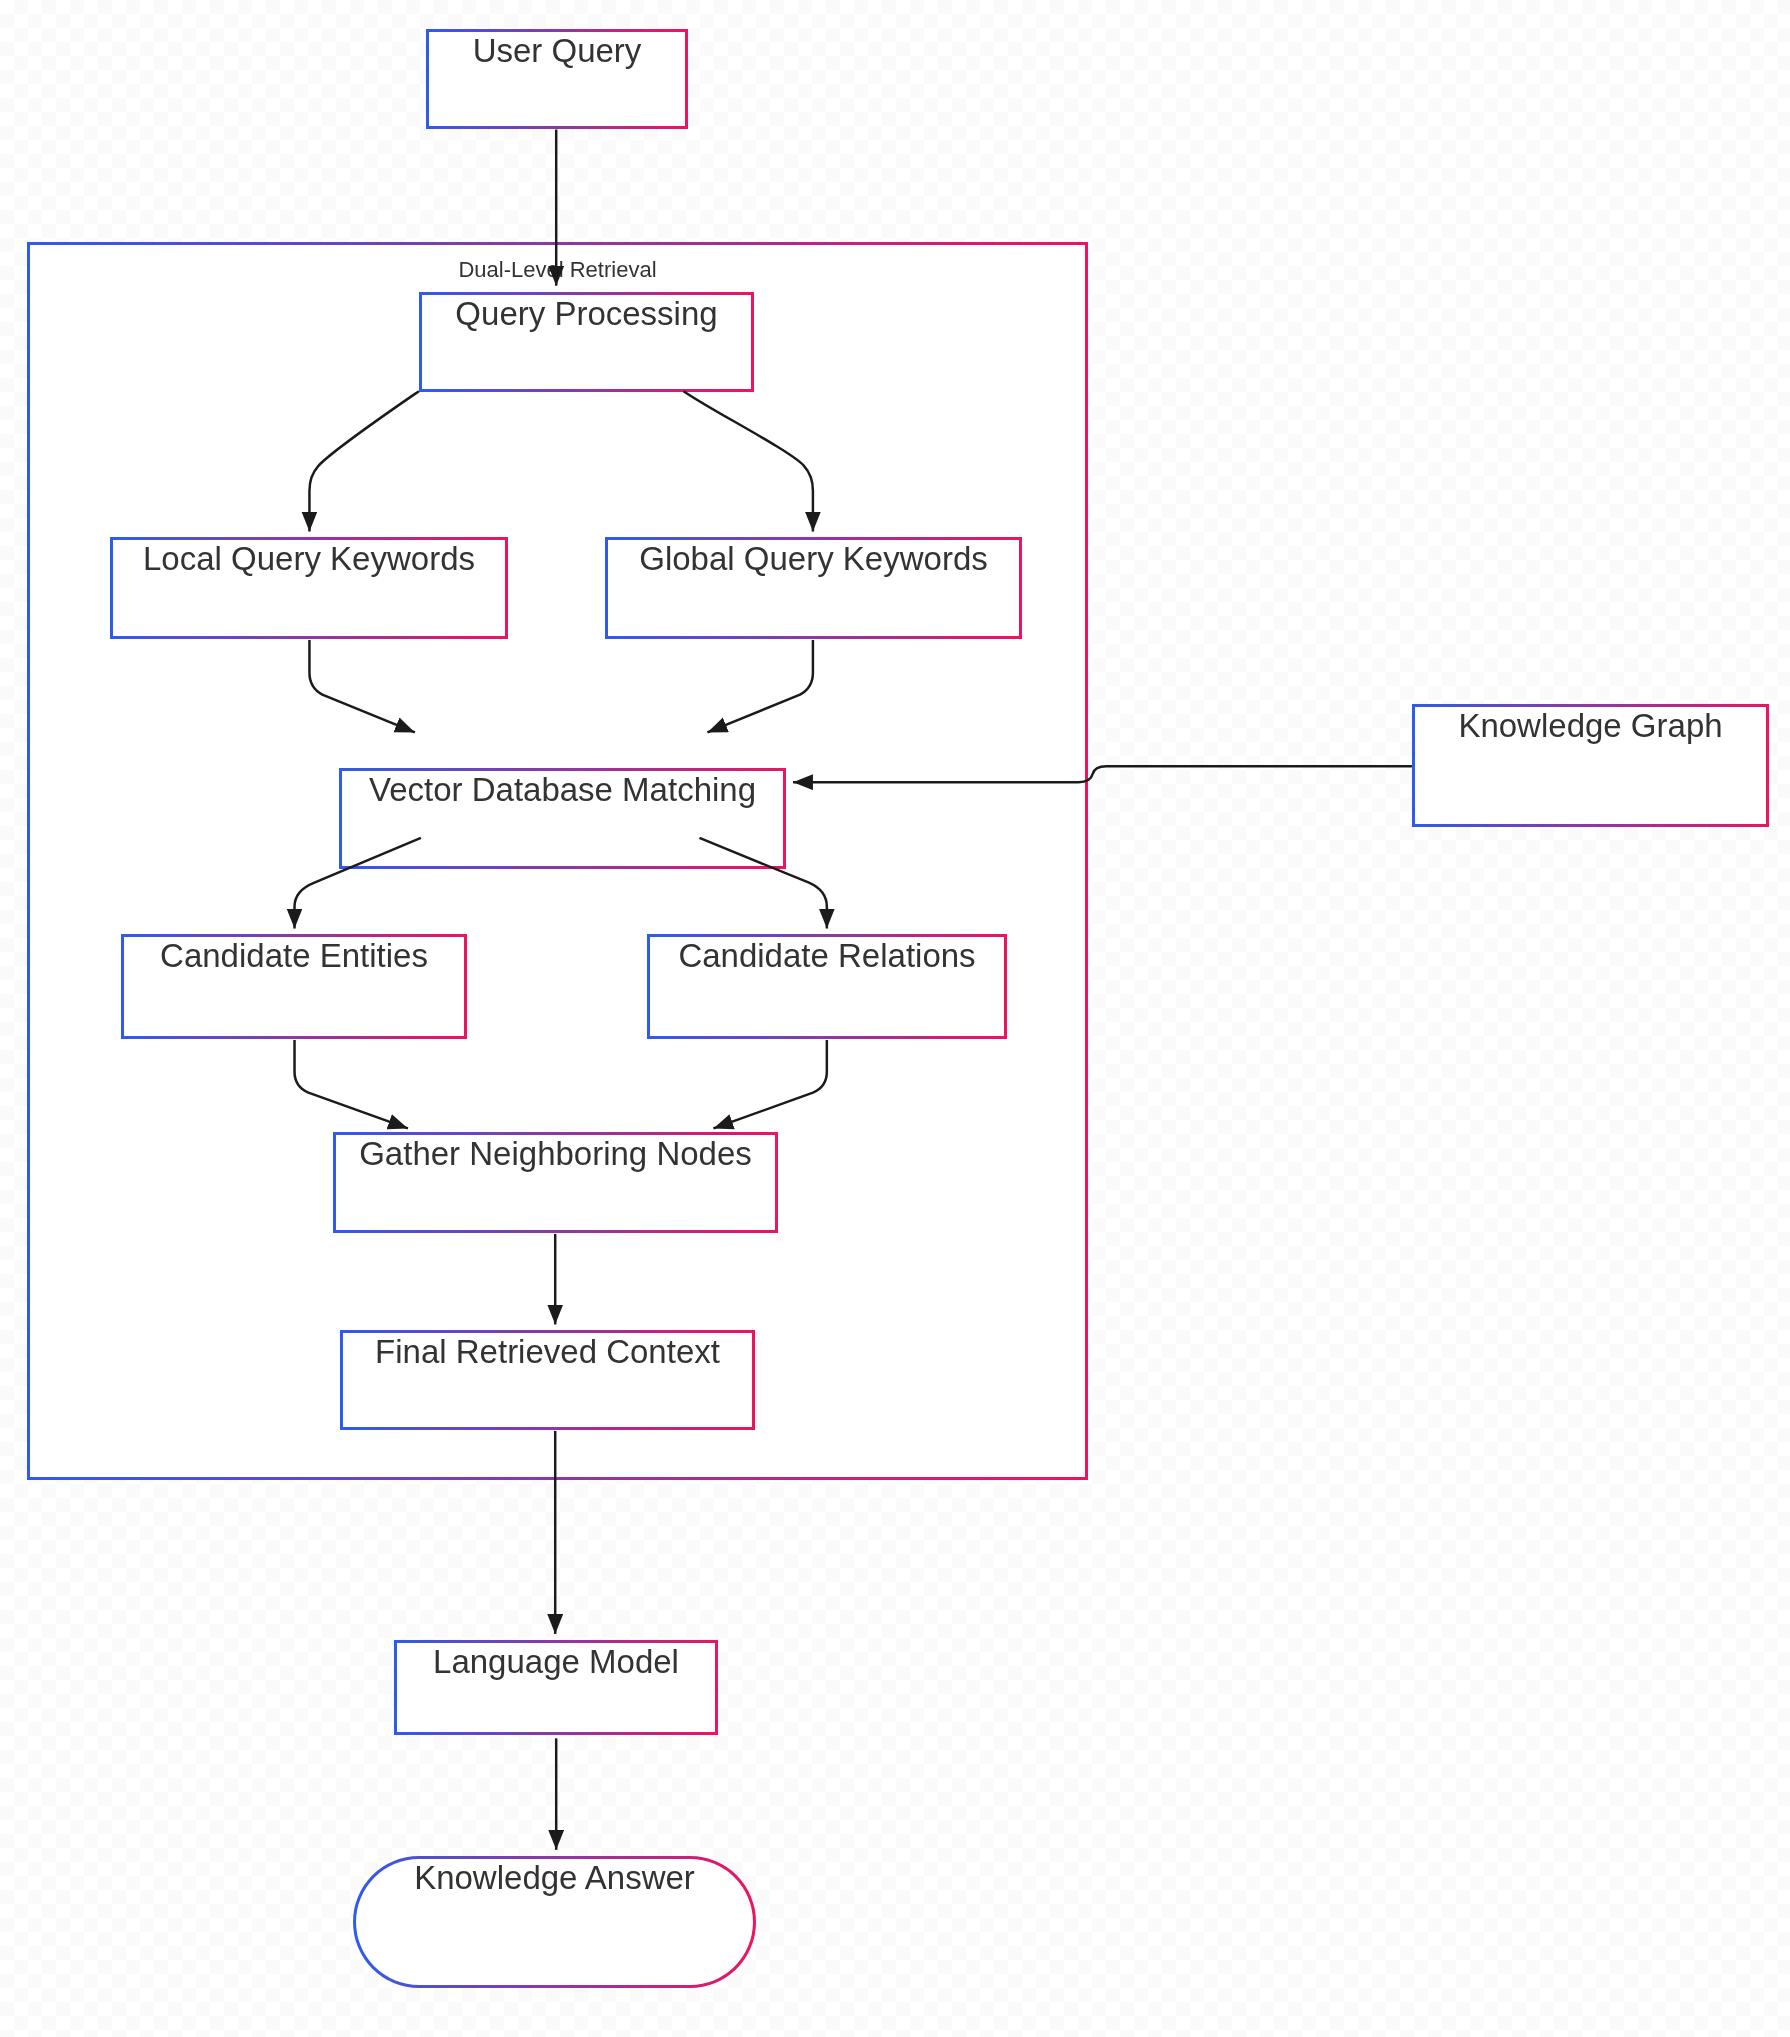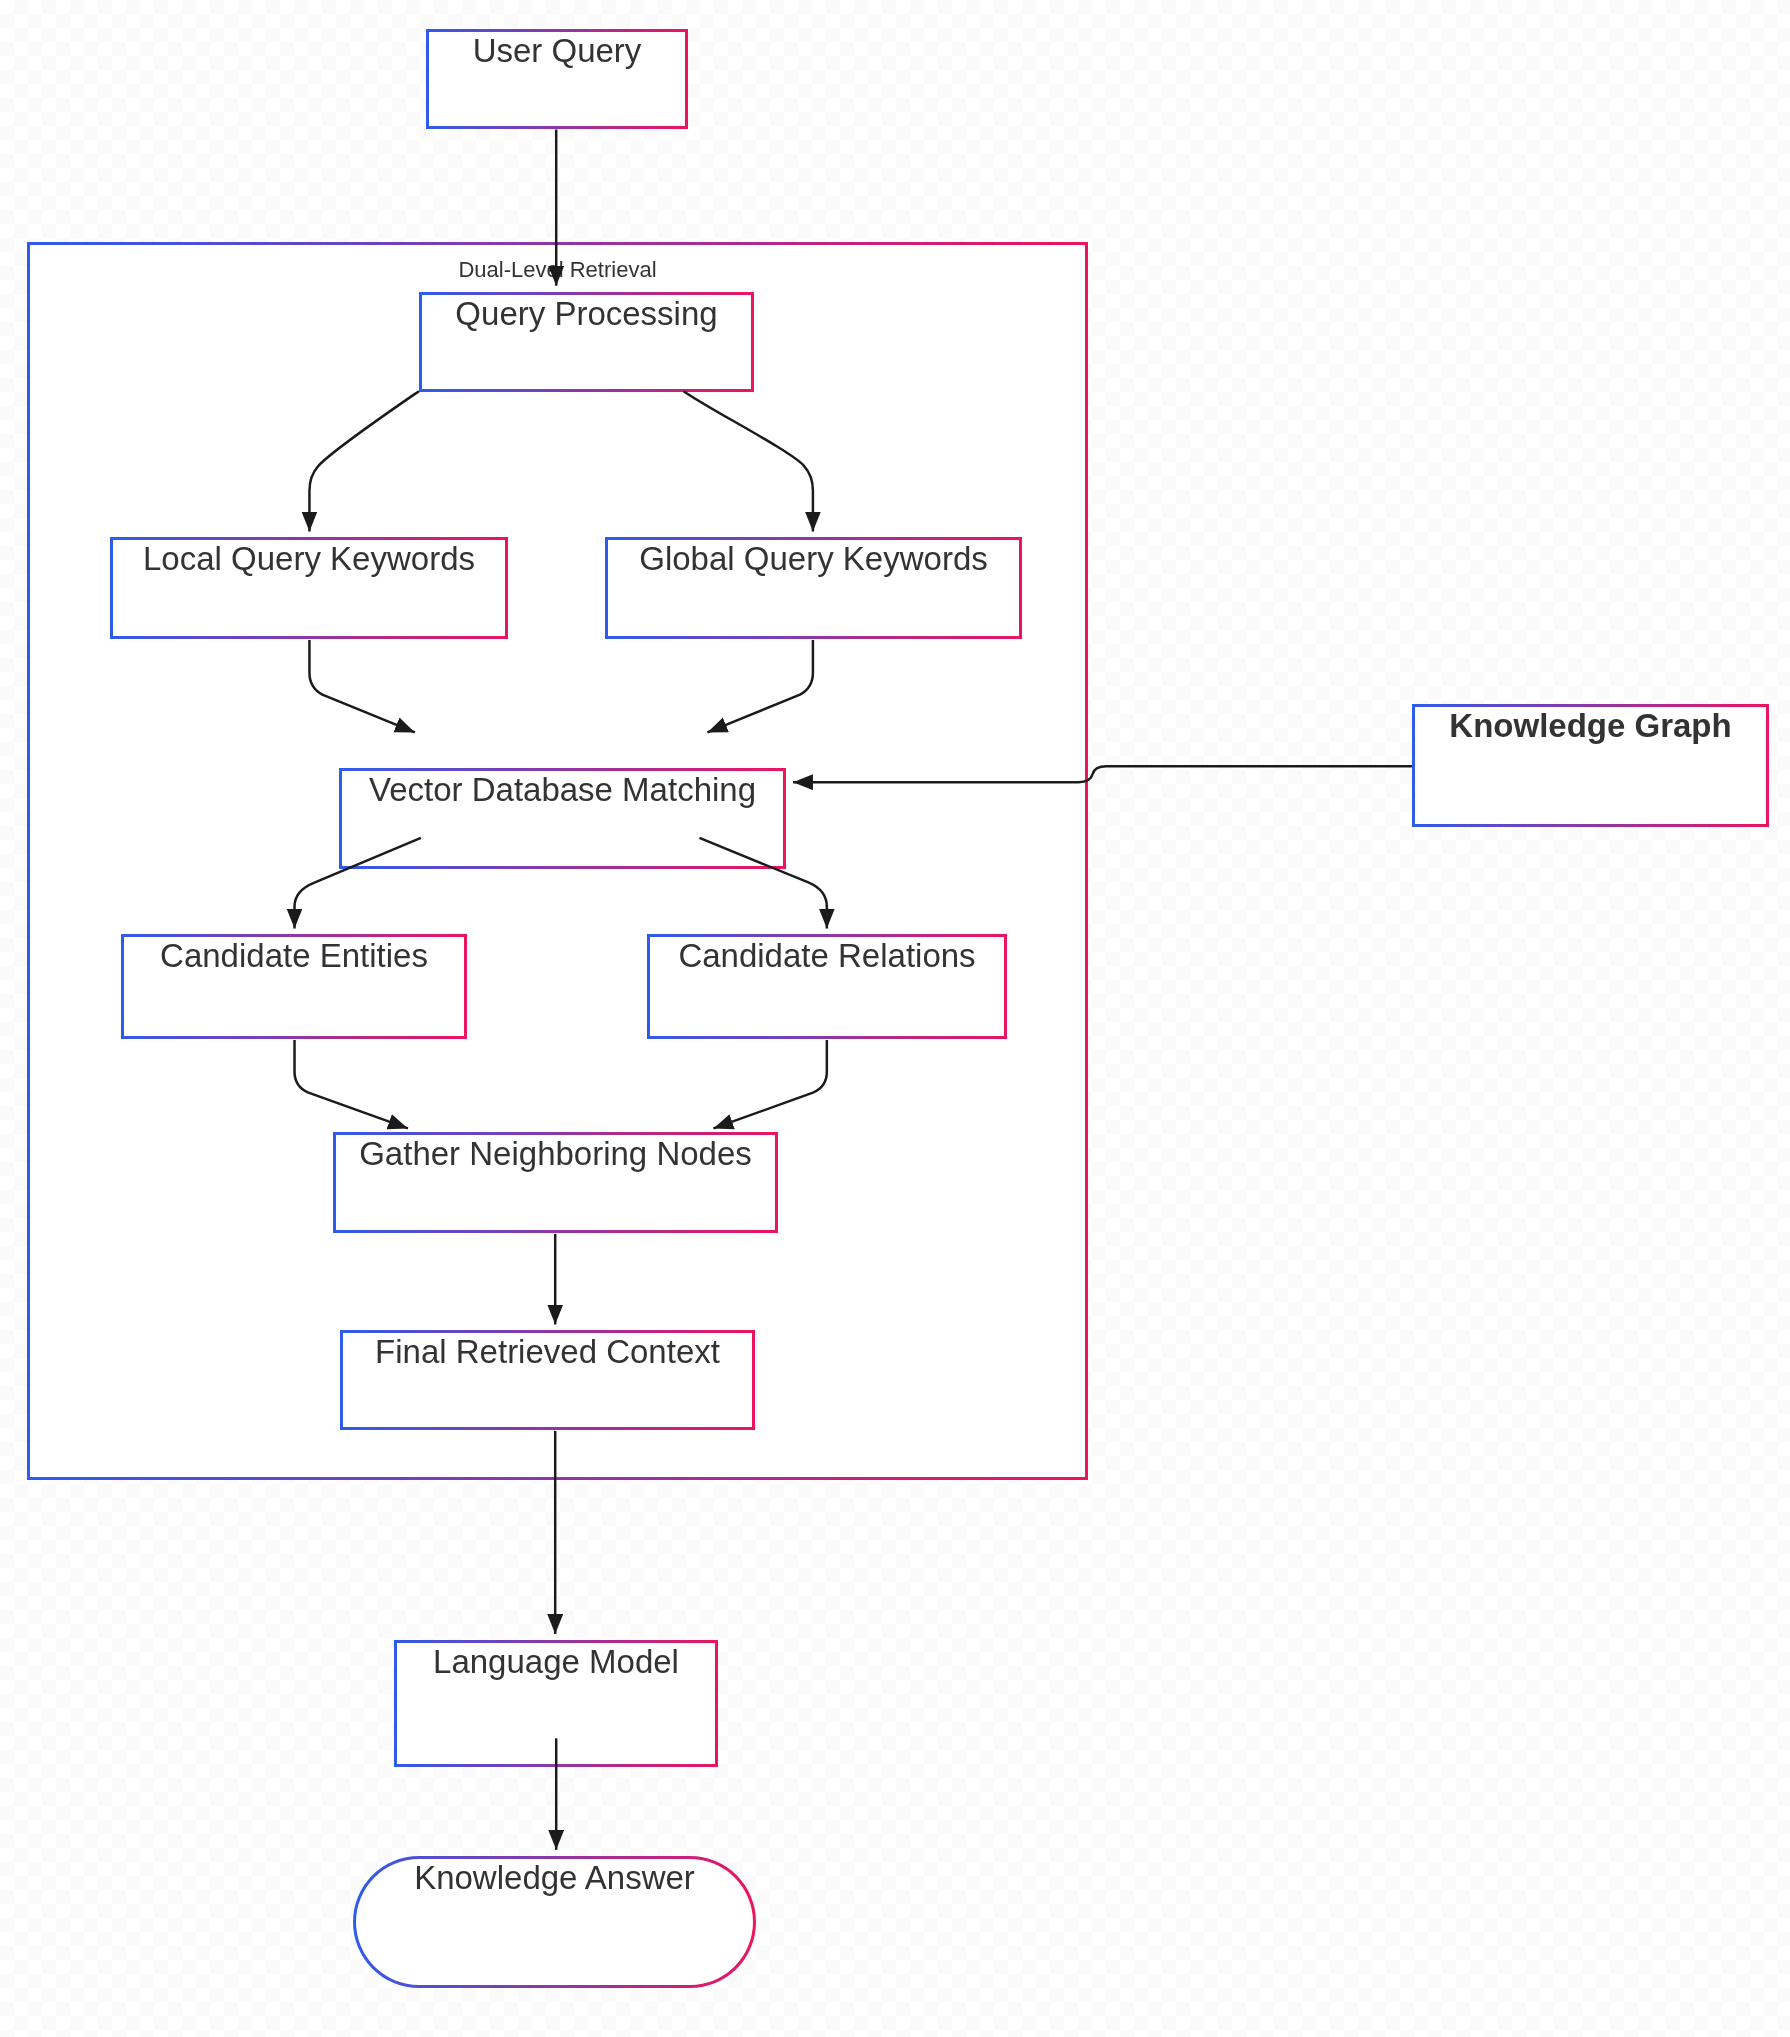--- a/index.html
+++ b/index.html
@@ -54,22 +54,22 @@
   
   #n-user-query        {left:426px; top:29px;   width:262px; height:100px;}
   #n-query-processing  {left:388px; top:292px;  width:335px; height:100px;margin-left:31px;}
   #n-local-keywords    {left:110px; top:537px;  width:398px; height:102px;}
   #n-global-keywords   {left:605px; top:537px;  width:417px; height:102px;}
   #n-vector-db         {left:339px; top:736px;  width:447px; height:101px;margin-top:32px;}
   #n-candidate-entities{left:121px; top:934px;  width:346px; height:105px;}
   #n-candidate-relations{left:647px;top:934px;  width:360px; height:105px;}
   #n-gather-nodes      {left:333px; top:1132px; width:445px; height:101px;}
   #n-final-context     {left:340px; top:1330px; width:415px; height:100px;}
-  #n-knowledge-graph   {left:1412px;top:704px;  width:357px; height:123px;font-weight:bold;}
-  #n-language-model    {left:394px; top:1640px; width:324px; height:127px;}
+  #n-knowledge-graph   {left:1412px;top:704px;  width:357px; height:123px;}
+  #n-language-model    {left:394px; top:1640px; width:324px; height:95px;}
   #n-generated-answer  {left:353px; top:1856px; width:403px; height:132px;}
   #n-dual-container    {left:27px;  top:242px;  width:1061px;height:1238px;}
 </style>
 </head>
 <body>
 
 <div class="canvas">
 
   <div class="container-box" id="n-dual-container">
     <div class="container-label">Dual-Level Retrieval</div>

